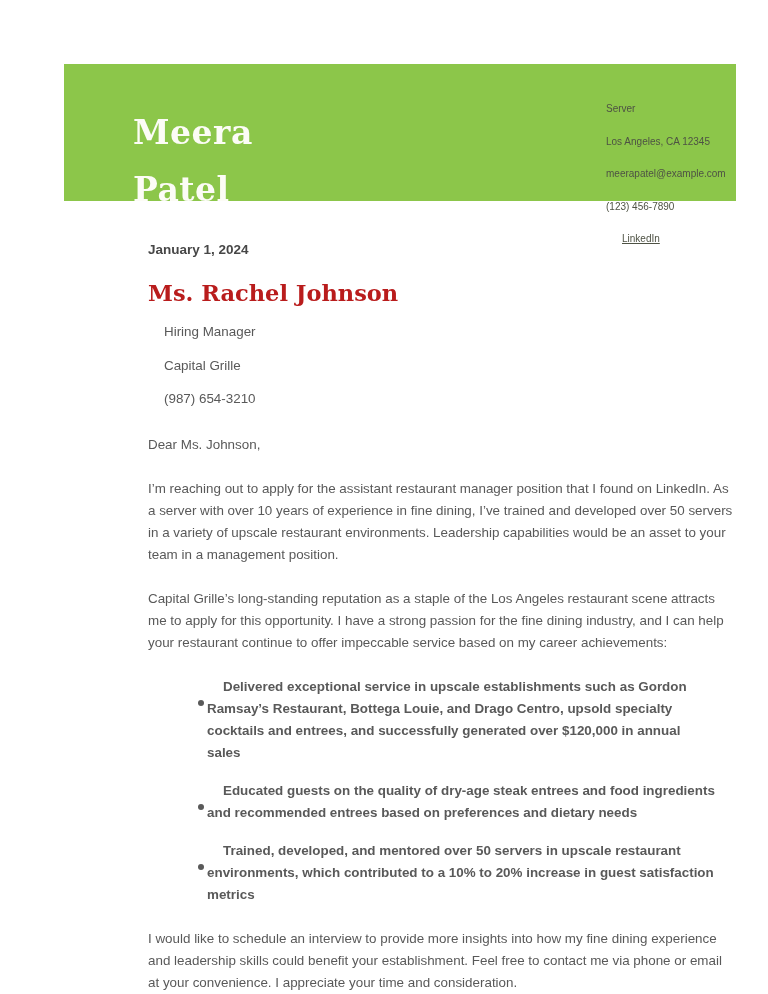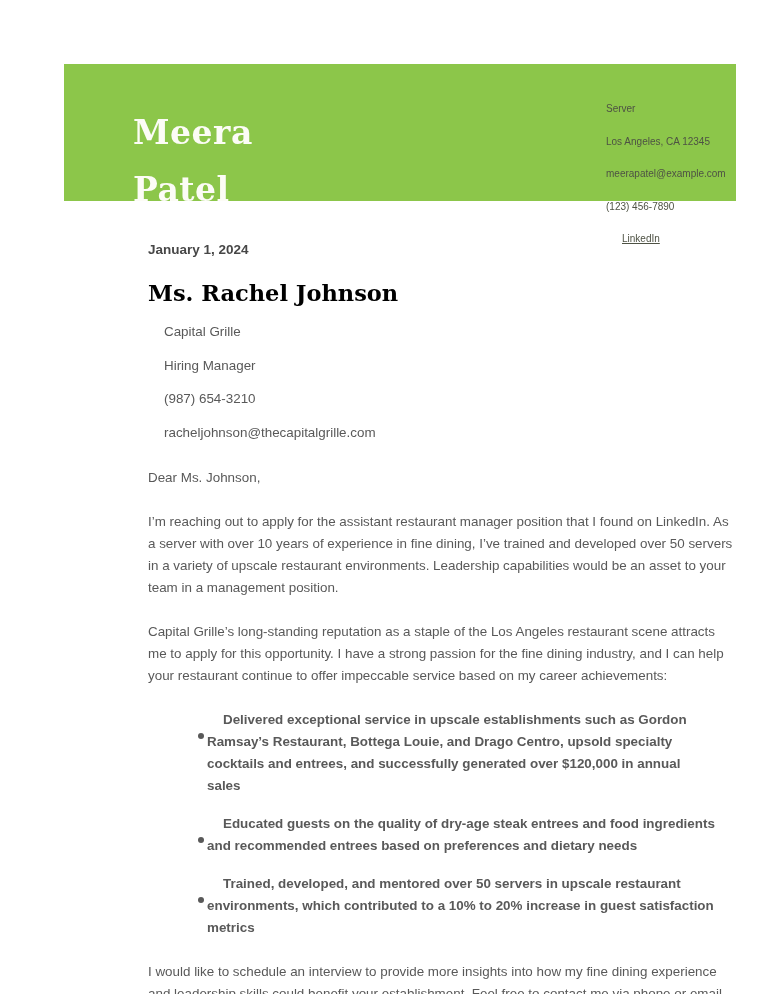--- a/index.html
+++ b/index.html
@@ -56,21 +56,21 @@
     margin-top: 41px;
     font-weight: bold;
     color: #474747;
     font-size: 13.5px;
     line-height: 15px;
   }
   .recipient-name {
     margin-top: 22px;
     font-family: "DejaVu Serif", "Liberation Serif", serif;
     font-weight: bold;
-    color: #000000;
+    color: #b91c1c;
     font-size: 22.5px;
     line-height: 28px;
   }
   .recipient-details {
     margin-top: 4px;
     font-size: 13.4px;
     line-height: 17.6px;
     color: #595959;
   }
   .salutation { margin-top: 26px; }
@@ -126,24 +126,23 @@
       <span class="line">(123) 456-7890</span>
       <span class="line"><a>LinkedIn</a></span>
     </div>
   </header>
 
   <main class="letter">
     <div class="date">January 1, 2024</div>
 
     <h1 class="recipient-name">Ms. Rachel Johnson</h1>
     <div class="recipient-details">
+      <div>Hiring Manager</div>
       <div>Capital Grille</div>
-      <div>Hiring Manager</div>
       <div>(987) 654-3210</div>
-      <div>racheljohnson@thecapitalgrille.com</div>
     </div>
 
     <p class="salutation">Dear Ms. Johnson,</p>
 
     <p class="para">I’m reaching out to apply for the assistant restaurant manager position that I found on LinkedIn. As a server with over 10 years of experience in fine dining, I’ve trained and developed over 50 servers in a variety of upscale restaurant environments. Leadership capabilities would be an asset to your team in a management position.</p>
     <p class="para">Capital Grille’s long-standing reputation as a staple of the Los Angeles restaurant scene attracts me to apply for this opportunity. I have a strong passion for the fine dining industry, and I can help your restaurant continue to offer impeccable service based on my career achievements:</p>
 
     <ul class="achievements">
       <li>
         <span class="dot"></span>

